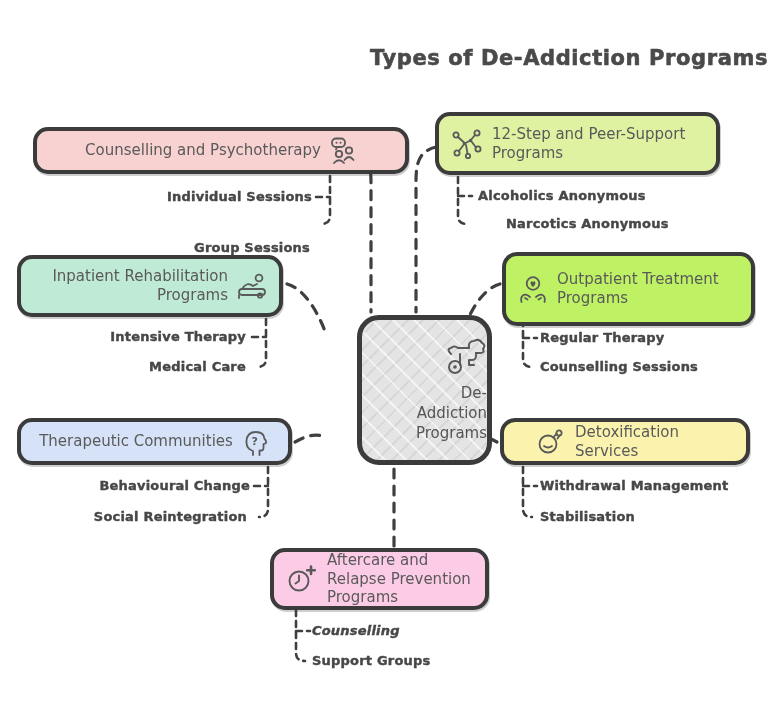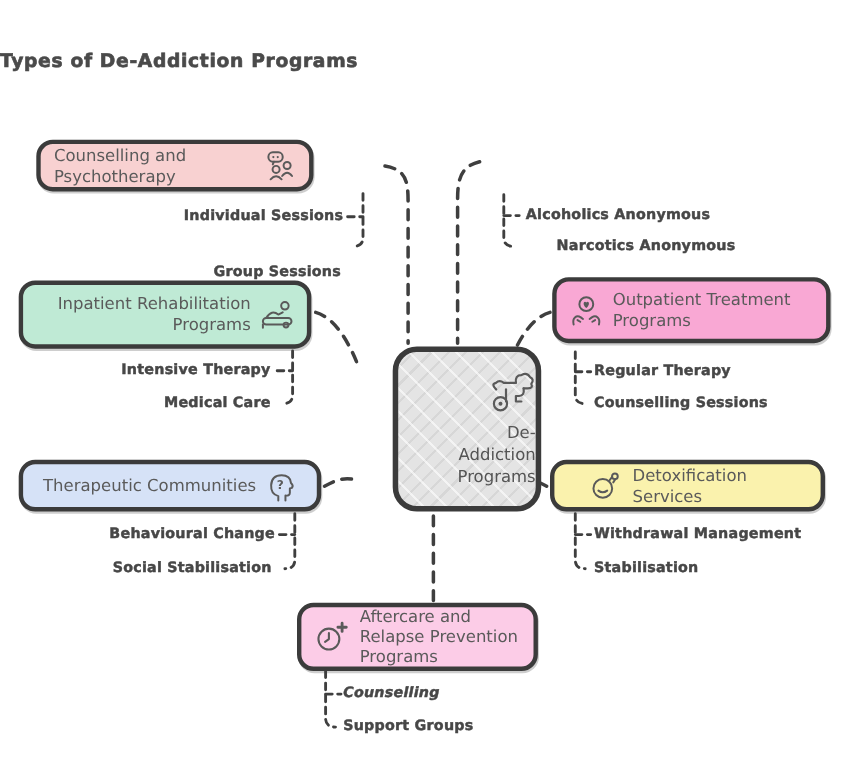--- a/index.html
+++ b/index.html
@@ -2,22 +2,22 @@
 <html><head>
 <meta charset="utf-8">
 <style>
   html,body{margin:0;padding:0;background:#fff;}
   #canvas{
     position:relative;width:768px;height:712px;background:#ffffff;overflow:hidden;
     font-family:"DejaVu Sans","Liberation Sans",sans-serif;
   }
   #connectors{position:absolute;left:0;top:0;width:768px;height:712px;}
   .title{
-    position:absolute;left:0;top:46px;width:768px;text-align:left;
-    font-size:17px;font-weight:bold;letter-spacing:.6px;color:#4a4a4a;
+    position:absolute;left:0;top:46px;width:768px;text-align:right;
+    font-size:21px;font-weight:bold;letter-spacing:.6px;color:#4a4a4a;
     -webkit-text-stroke:.6px #4a4a4a;
   }
   .node{
     position:absolute;box-sizing:border-box;border:4px solid #3b3b3b;border-radius:15px;
     display:flex;align-items:center;padding:4px 12px;gap:9px;
     box-shadow:1px 2px 0 rgba(59,59,59,.25);
   }
   .node .label{font-size:15px;color:#5a5a5a;line-height:1.25;}
   .node .icon{flex:0 0 auto;display:flex;align-items:center;}
   .node svg{display:block;}
@@ -84,57 +84,72 @@
         <path d="M19 17 L 19 28"></path>
         <circle cx="14" cy="30" r="6"></circle>
         <circle cx="14" cy="30" r="1.8" fill="#5a5a5a" stroke="none"></circle>
       </svg>
     </span>
     <span class="cline">De-</span>
     <span class="cline">Addiction</span>
     <span class="cline">Programs</span>
   </div>
 
-  <div class="node" style="left: 33px; top: 127px; width: 252px; height: 47px; justify-content: center; background-color: rgb(248, 209, 209);">
+  <div class="node" style="left: 33px; top: 127px; width: 376px; height: 47px; justify-content: center; background-color: rgb(248, 209, 209);">
     <span class="label">Counselling and Psychotherapy</span>
     <span class="icon">
       <svg width="27" height="28" viewBox="0 0 27 28" fill="none" stroke="#5a5a5a" stroke-width="1.8" stroke-linecap="round" stroke-linejoin="round">
         <rect x="2" y="1.5" width="13" height="8.5" rx="4"></rect>
         <path d="M7 10 L 6 12.5"></path>
         <circle cx="6.5" cy="5.8" r="1" fill="#5a5a5a" stroke="none"></circle>
         <circle cx="10.5" cy="5.8" r="1" fill="#5a5a5a" stroke="none"></circle>
         <circle cx="9" cy="17" r="3.2"></circle>
         <path d="M4 26 Q 9 20.5 14 26"></path>
         <circle cx="19" cy="13.5" r="3.2"></circle>
         <path d="M14.5 23 Q 19 17 23.5 23"></path>
       </svg>
     </span>
   </div>
   <div class="sub ralign" style="top:189px;right:456px;">Individual Sessions</div>
   <div class="sub ralign" style="top:216px;right:458px;margin-top:24px;">Group Sessions</div>
 
+  <div class="node" style="left: 435px; top: 112px; width: 285px; height: 63px; background-color: rgb(222, 242, 162);">
+    <span class="icon">
+      <svg width="32" height="32" viewBox="0 0 32 32" fill="none" stroke="#5a5a5a" stroke-width="1.8" stroke-linecap="round">
+        <circle cx="5" cy="7" r="2.6"></circle>
+        <circle cx="6" cy="25" r="2.6"></circle>
+        <circle cx="26" cy="5" r="2.6"></circle>
+        <circle cx="27" cy="21" r="2.6"></circle>
+        <circle cx="17" cy="28" r="2.2"></circle>
+        <circle cx="13.5" cy="15.5" r="1.7" fill="#5a5a5a" stroke="none"></circle>
+        <circle cx="19.5" cy="12.5" r="1.7" fill="#5a5a5a" stroke="none"></circle>
+        <path d="M7 9 L 12.5 14 M13.5 15.5 L 8 23 M19.5 12.5 L 24 7 M20.5 13.5 L 25 19.5 M15 17 L 16.5 25.5 M13.5 15.5 L 19.5 12.5"></path>
+      </svg>
+    </span>
+    <span class="label">12-Step and Peer-Support Programs</span>
+  </div>
   <div class="sub" style="top:188px;left:478px;">Alcoholics Anonymous</div>
   <div class="sub" style="top:216px;left:478px;margin-left:28px;">Narcotics Anonymous</div>
 
   <div class="node" style="left: 17px; top: 255px; width: 266px; height: 62px; background-color: rgb(191, 234, 213);">
     <span class="label" style="text-align:right;">Inpatient Rehabilitation Programs</span>
     <span class="icon">
       <svg width="30" height="28" viewBox="0 0 30 28" fill="none" stroke="#5a5a5a" stroke-width="1.8" stroke-linecap="round" stroke-linejoin="round">
         <circle cx="22" cy="6" r="3.4"></circle>
         <path d="M5 17 Q 10 9 16 14 L 20 12"></path>
         <rect x="2" y="17" width="26" height="6" rx="3"></rect>
         <circle cx="23" cy="23.5" r="2.2"></circle>
         <path d="M2 23 L 2 26"></path>
       </svg>
     </span>
   </div>
   <div class="sub ralign" style="top:329px;right:522px;">Intensive Therapy</div>
   <div class="sub ralign" style="top:359px;right:522px;">Medical Care</div>
 
-  <div class="node" style="left: 502px; top: 252px; width: 253px; height: 60px; background-color: #f9a8d4; justify-content: flex-end;">
+  <div class="node" style="left: 502px; top: 252px; width: 253px; height: 74px; background-color: #bef264; justify-content: flex-end;">
     <span class="icon">
       <svg width="30" height="30" viewBox="0 0 30 30" fill="none" stroke="#5a5a5a" stroke-width="1.8" stroke-linecap="round" stroke-linejoin="round">
         <circle cx="15" cy="9.5" r="6.3"></circle>
         <path d="M15 13 C 10.8 9.8 13 5.6 15 8 C 17 5.6 19.2 9.8 15 13 Z" fill="#5a5a5a" stroke="none"></path>
         <path d="M3.5 28 C 2 22 6 19 10 21.5 L 12 23"></path>
         <path d="M26.5 28 C 28 22 24 19 20 21.5 L 18 23"></path>
         <path d="M7 24 L 9.5 25.5 M23 24 L 20.5 25.5"></path>
       </svg>
     </span>
     <span class="label">Outpatient Treatment Programs</span>
@@ -145,21 +160,21 @@
   <div class="node" style="left: 17px; top: 418px; width: 275px; height: 47px; justify-content: center; background-color: rgb(214, 226, 247);">
     <span class="label">Therapeutic Communities</span>
     <span class="icon">
       <svg width="28" height="30" viewBox="0 0 28 30" fill="none" stroke="#5a5a5a" stroke-width="1.8" stroke-linecap="round" stroke-linejoin="round">
         <path d="M11 28 L 11 24 Q 4 22 4.5 14 Q 5 5 14 5 Q 22 5 22.5 12 Q 25 14 23.5 16.5 L 21.5 17 L 21.5 21 Q 21.5 24 17.5 23.5 L 17.5 28"></path>
         <text x="9.5" y="17.5" font-size="11" font-weight="bold" fill="#5a5a5a" stroke="none" font-family="DejaVu Sans, sans-serif">?</text>
       </svg>
     </span>
   </div>
   <div class="sub ralign" style="top:478px;right:518px;">Behavioural Change</div>
-  <div class="sub ralign" style="top:509px;right:521px;">Social Stabilisation</div>
+  <div class="sub ralign" style="top:509px;right:521px;">Social Reintegration</div>
 
   <div class="node" style="left: 500px; top: 418px; width: 250px; height: 47px; background-color: rgb(250, 242, 173); padding-left: 32px;">
     <span class="icon">
       <svg width="30" height="28" viewBox="0 0 30 28" fill="none" stroke="#5a5a5a" stroke-width="1.8" stroke-linecap="round" stroke-linejoin="round">
         <circle cx="12" cy="16" r="8.5"></circle>
         <path d="M17.5 9.5 L 20.5 5.5 M21.5 10.5 L 23.5 7.5"></path>
         <circle cx="23" cy="5" r="2.6"></circle>
         <path d="M8 18 Q 12 21 16 18"></path>
       </svg>
     </span>

